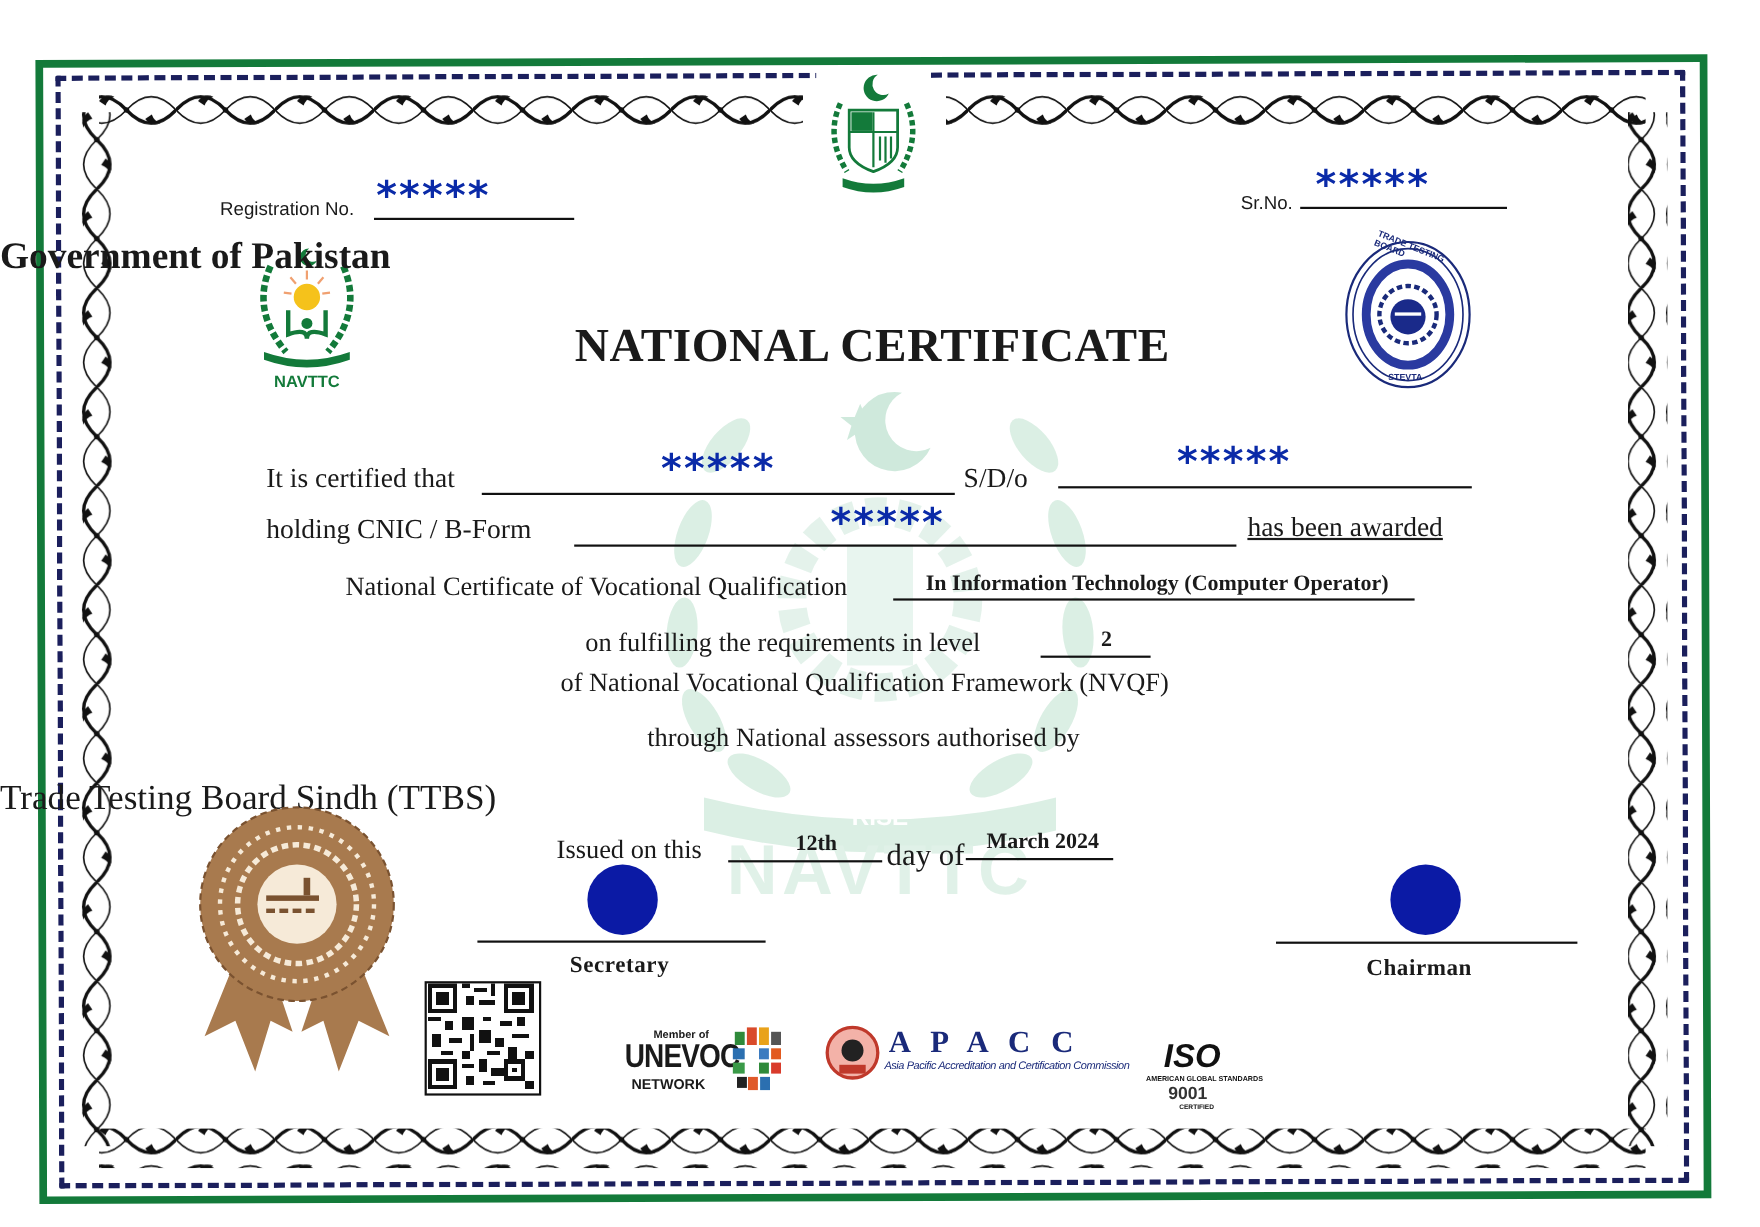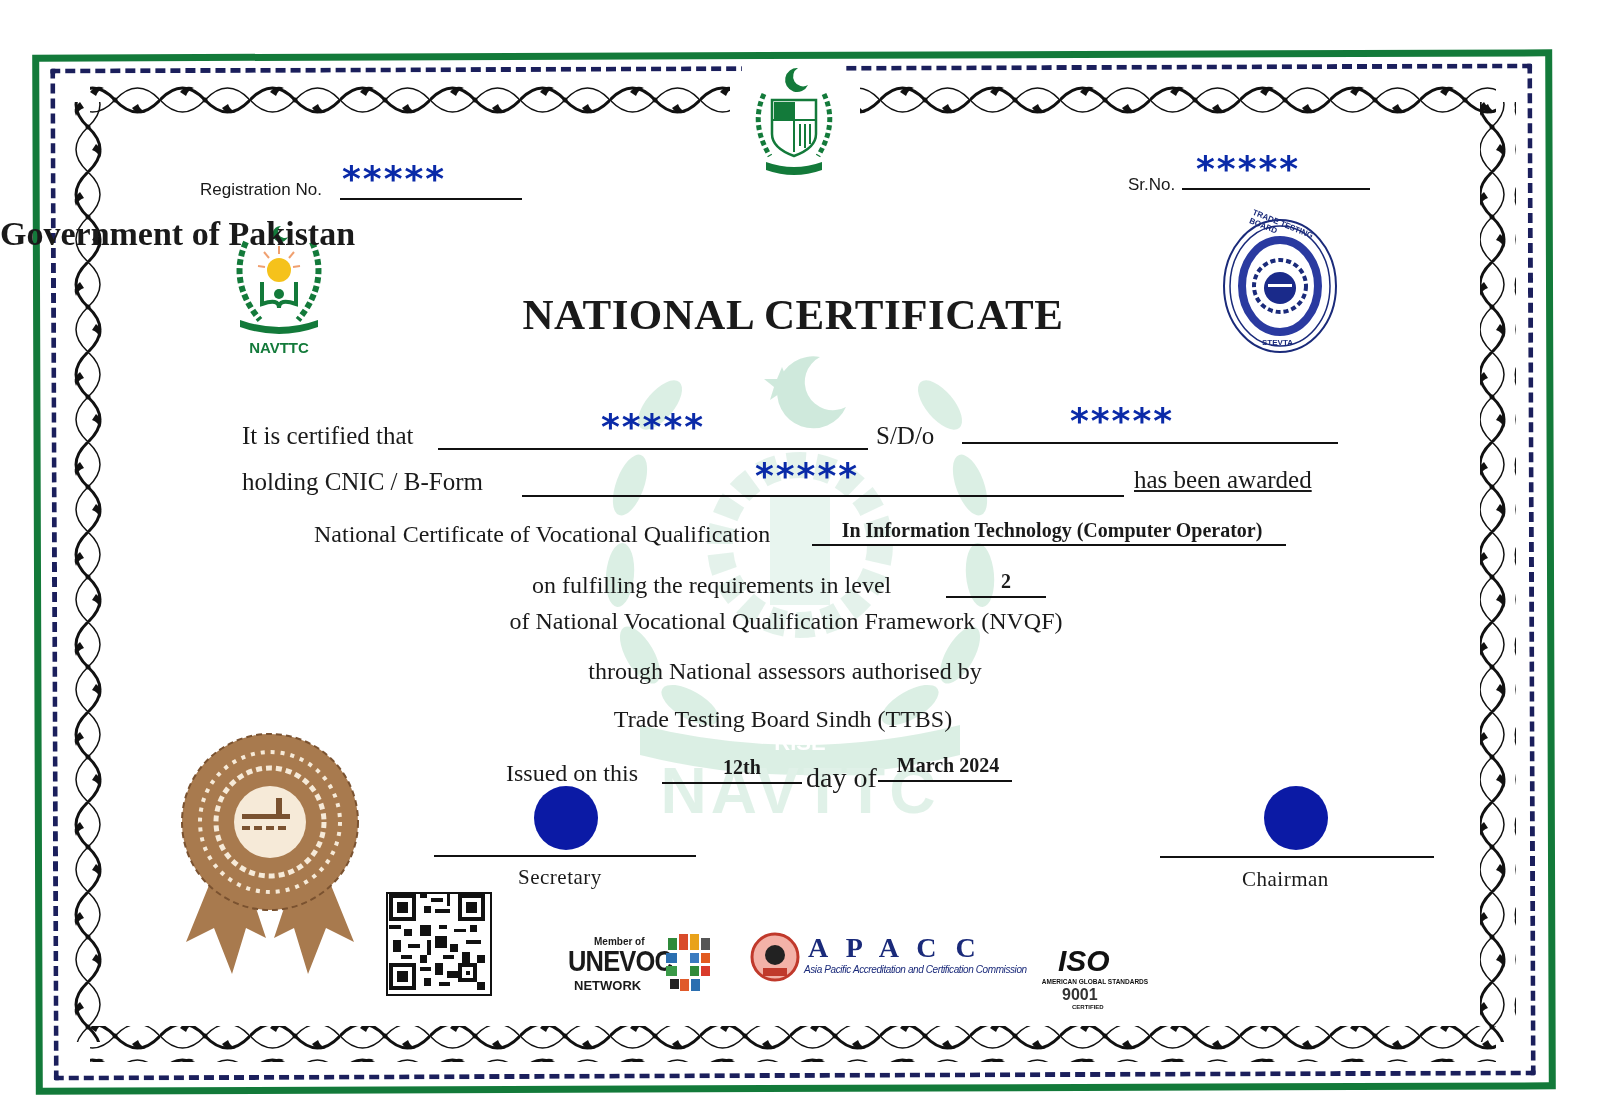--- a/index.html
+++ b/index.html
@@ -15,21 +15,21 @@
   .sr-label { left:1128px; top:175px; font-size:17px; }
   .stars { color:#0a2aa8; font-family:"DejaVu Sans", sans-serif; font-weight:bold; letter-spacing:2px; }
   .uline { border-bottom:2px solid #111; }
   .title1 { left:0; width:1586px; text-align:left; top:215px; font-size:34px; font-weight:bold; }
   .title2 { left:0; width:1586px; text-align:center; top:290px; font-size:43px; font-weight:bold; letter-spacing:0.5px; }
   .line-text { font-size:25px; }
   .field { position:absolute; text-align:center; }
   .bold-val { font-weight:bold; font-size:20px; }
   .sig-dot { width:64px; height:64px; border-radius:50%; background:#0b1aa5; }
   .sig-line { height:0; border-top:2px solid #111; }
-  .sig-label { font-weight:normal; font-size:21px; letter-spacing:0.5px; }
+  .sig-label { font-weight:bold; font-size:21px; letter-spacing:0.5px; }
   .qr { left:386px; top:892px; width:102px; height:100px; background:#fff; border:2px solid #111; }
 </style>
 </head>
 <body>
 
 <div class="abs green-frame"></div>
 <div class="abs dotted-frame"></div>
 <div class="abs vine-frame">
   <svg viewBox="0 0 1446 980" preserveAspectRatio="none">
     <defs>
@@ -163,21 +163,21 @@
 
 <div class="abs line-text" style="left:532px;top:572px;font-size:24px;">on fulfilling the requirements in level</div>
 <div class="abs uline" style="left:946px;top:570px;width:100px;height:26px;">
   <div class="bold-val field" style="left:0;width:120px;top:0;">2</div>
 </div>
 
 <div class="abs line-text" style="left:0;width:1572px;text-align:center;top:608px;font-size:24px;">of National Vocational Qualification Framework (NVQF)</div>
 
 <div class="abs line-text" style="left:0;width:1570px;text-align:center;top:658px;font-size:24px;">through National assessors authorised by</div>
 
-<div class="abs line-text" style="left:0;width:1566px;text-align:center;top:706px;font-size:24px;">Trade Testing Board Sindh (TTBS)</div>
+<div class="abs line-text" style="left:0;width:1566px;text-align:left;top:706px;font-size:32px;">Trade Testing Board Sindh (TTBS)</div>
 
 <div class="abs line-text" style="left:506px;top:760px;font-size:24px;">Issued on this</div>
 <div class="abs uline" style="left:662px;top:758px;width:140px;height:24px;">
   <div class="bold-val field" style="left:40px;width:80px;top:-2px;">12th</div>
 </div>
 <div class="abs line-text" style="left:806px;top:762px;font-size:28px;">day of</div>
 <div class="abs uline" style="left:878px;top:756px;width:134px;height:24px;">
   <div class="bold-val field" style="left:0;width:140px;top:-2px;">March 2024</div>
 </div>
 

